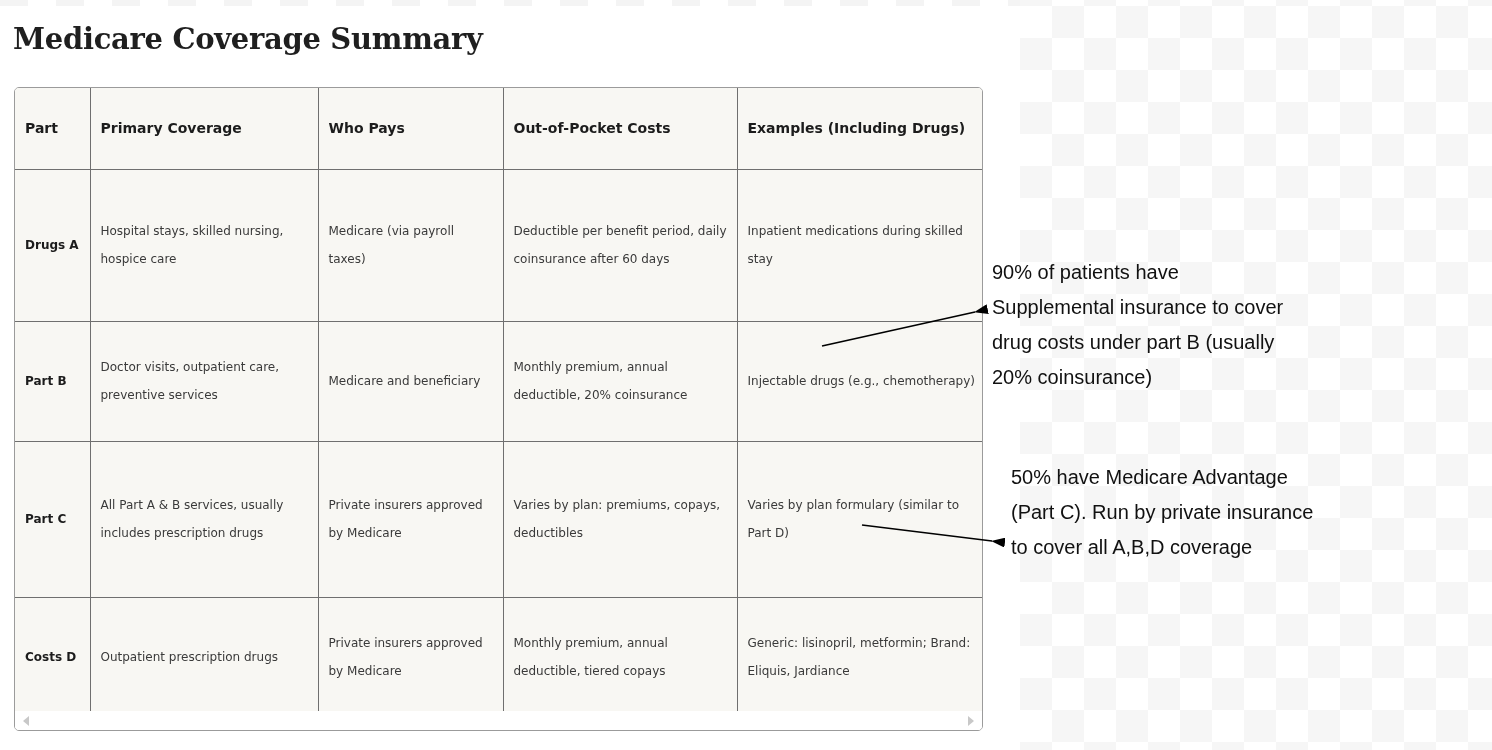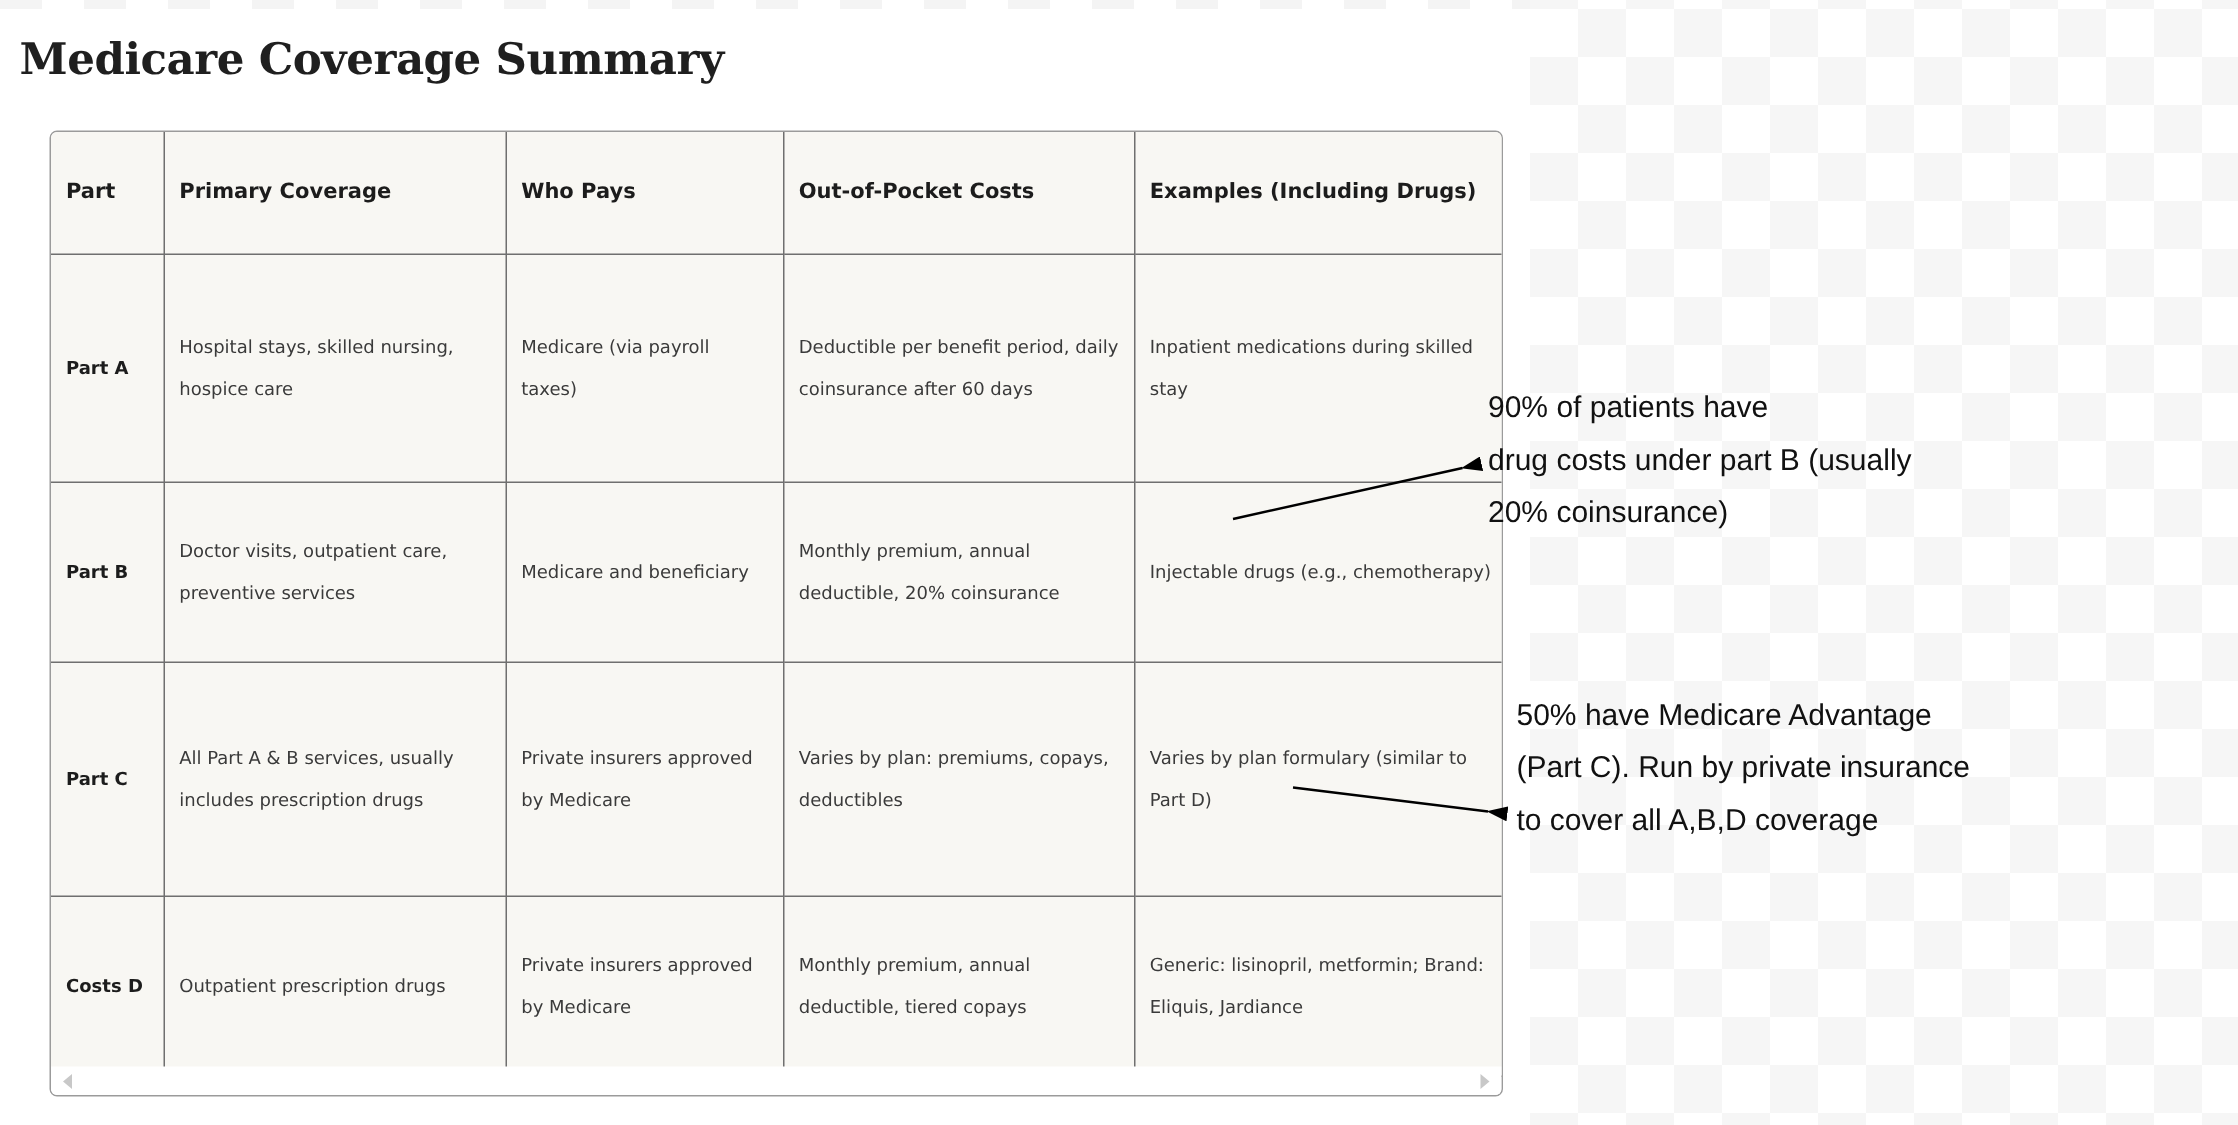--- a/index.html
+++ b/index.html
@@ -23,21 +23,21 @@
     background-size: 56px 6px;
   }
   .page-title {
     position: absolute; left: 13px; top: 22px;
     font-family: "DejaVu Serif", serif; font-weight: bold;
     font-size: 29px; color: #1f1f1f; letter-spacing: -0.3px;
   }
   .table-wrap {
     position: absolute; left: 14px; top: 87px; width: 969px; height: 644px;
     border: 1.5px solid #9b9b9b; border-radius: 5px; background: #ffffff;
-    overflow: hidden; box-sizing: border-box; margin-left: 19px;
+    overflow: hidden; box-sizing: border-box;
   }
   table {
     border-collapse: collapse; table-layout: fixed;
     position: absolute; left: 0; top: 0; width: 969px;
     background: #f8f7f3;
   }
   td, th {
     border: 1.5px solid #6f6f6f;
     padding: 0 8px 0 10px;
     text-align: left; vertical-align: middle;
@@ -83,21 +83,21 @@
     </colgroup>
     <tbody>
         <tr style="height:81px">
       <th>Part</th>
       <th>Primary Coverage</th>
       <th>Who Pays</th>
       <th>Out-of-Pocket Costs</th>
       <th>Examples (Including Drugs)</th>
     </tr>
     <tr style="height:152px">
-      <td class="part">Part A</td>
+      <td class="part">Drugs A</td>
       <td>Hospital stays, skilled nursing, hospice care</td>
       <td>Medicare (via payroll taxes)</td>
       <td>Deductible per benefit period, daily coinsurance after 60 days</td>
       <td>Inpatient medications during skilled stay</td>
     </tr>
     <tr style="height:120px">
       <td class="part">Part B</td>
       <td>Doctor visits, outpatient care, preventive services</td>
       <td>Medicare and beneficiary</td>
       <td>Monthly premium, annual deductible, 20% coinsurance</td>
@@ -120,20 +120,21 @@
   </tbody>
     </table>
   <div class="hscroll">
     <span class="scroll-left"></span>
     <span class="scroll-right"></span>
   </div>
 </div>
 
 <div class="annot" style="left:992px; top:255px;">
   <div>90% of patients have</div>
+  <div>Supplemental insurance to cover</div>
   <div>drug costs under part B (usually</div>
   <div>20% coinsurance)</div>
 </div>
 
 <div class="annot" style="left:1011px; top:460px;">
   <div>50% have Medicare Advantage</div>
   <div>(Part C). Run by private insurance</div>
   <div>to cover all A,B,D coverage</div>
 </div>
 

